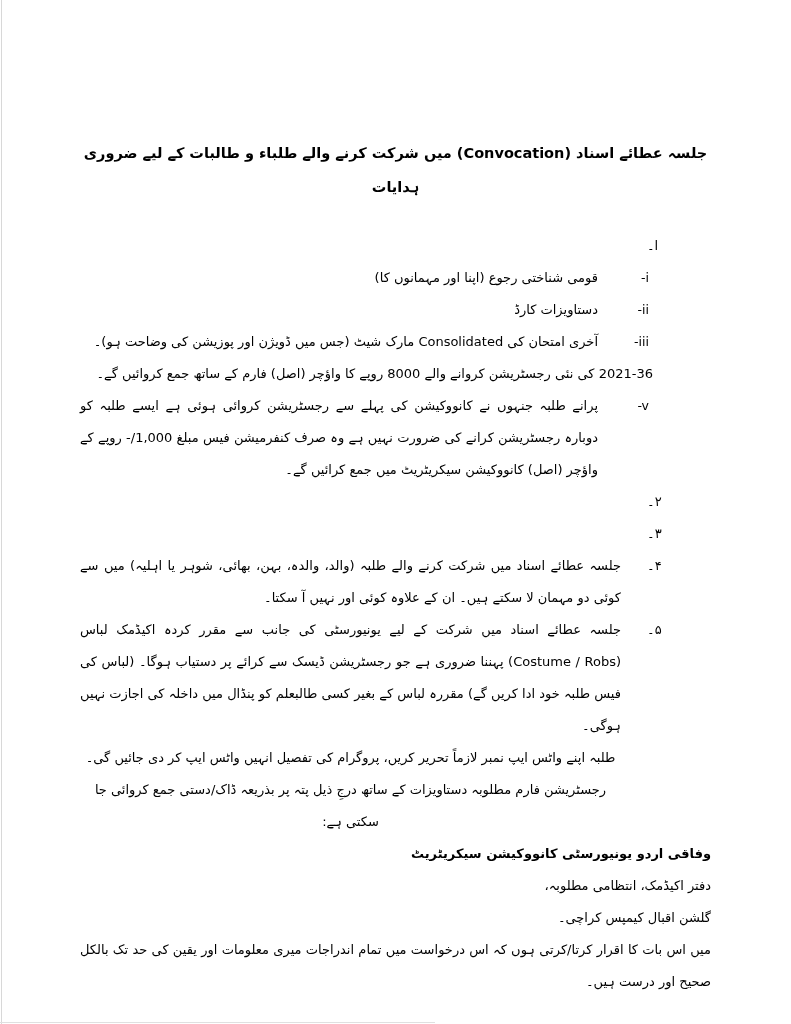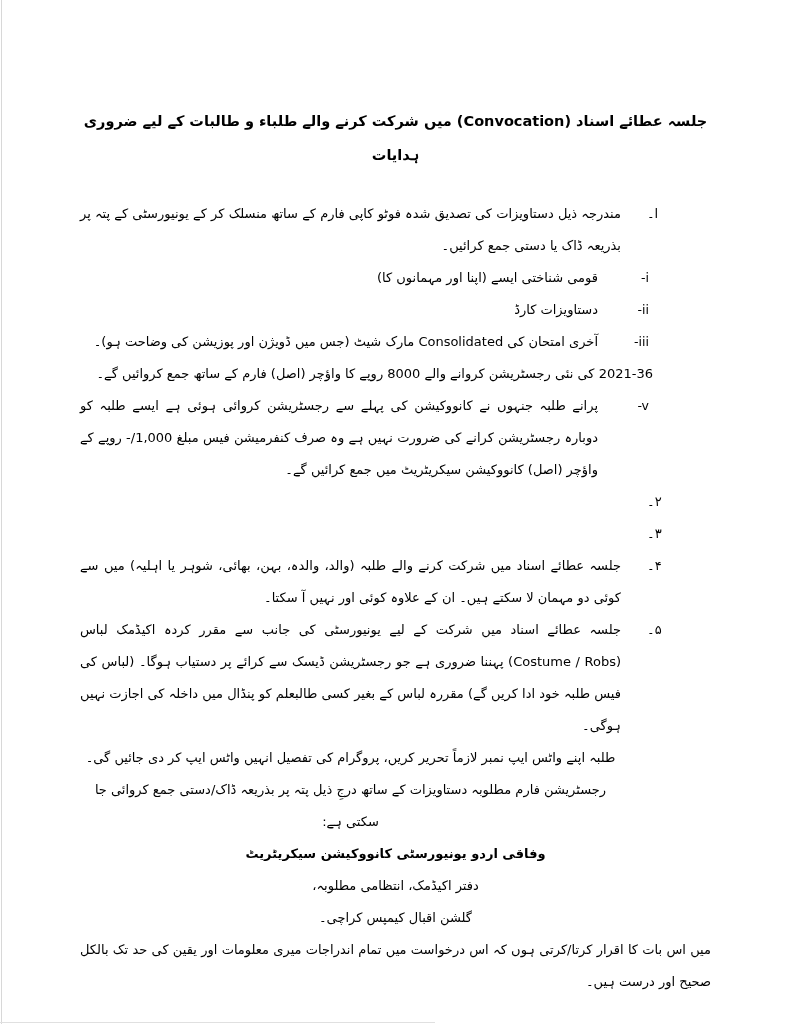--- a/index.html
+++ b/index.html
@@ -1,50 +1,49 @@
 <!DOCTYPE html>
 <html lang="ur"><head>
 <meta charset="utf-8">
 <style>
   html,body{margin:0;padding:0;}
   body{
     width:791px;height:1024px;background:#ffffff;color:#000;
     font-family:"DejaVu Sans",sans-serif;position:relative;overflow:hidden;
   }
-  .doc{position:absolute;inset:0;padding:104px 80px 0;box-sizing:border-box;direction:rtl;}
+  .doc{position:absolute;inset:0;padding:104px 80px 0;box-sizing:border-box;direction:rtl;margin-top:32px;}
   .title{font-size:14.5px;font-weight:bold;text-align:center;line-height:34px;margin:0 0 26px;}
   .row{display:flex;line-height:32px;font-size:13px;}
   .row .num{flex:0 0 90px;box-sizing:border-box;text-align:left;padding-left:26px;}
   .row.sub{margin-right:58px;}
   .row.sub .num{flex:0 0 55px;direction:ltr;text-align:right;padding-right:4px;font-size:12.5px;}
   .row .txt{flex:1;text-align:justify;}
   .note{margin-right:90px;line-height:32px;font-size:13px;text-align:center;}
-  .addr{text-align:center;line-height:32px;font-size:13px;}
+  .addr{line-height:32px;font-size:13px;}
   .addr.bold{font-weight:bold;}
   .decl{line-height:32px;font-size:13px;text-align:justify;}
   .edge-left{position:absolute;left:1px;top:0;width:1px;height:100%;background:#d8d8d8;}
   .edge-bottom{position:absolute;left:0;bottom:1px;width:55%;height:1px;background:#e0e0e0;}
 </style>
 </head>
 <body>
 
 <div class="doc">
 
   <h1 class="title">جلسہ عطائے اسناد (Convocation) میں شرکت کرنے والے طلباء و طالبات کے لیے ضروری ہدایات</h1>
 
   <div>
 
     <div class="row">
       <span class="num">ا۔</span>
-      <div class="txt">مندرجہ ذیل دستاویزات کی تصدیق شدہ فوٹو کاپی فارم کے ساتھ منسلک کر کے یونیورسٹی کے پتہ پر بذریعہ ڈاک یا دستی جمع کرائیں۔</div>
     </div>
 
     <div class="row sub">
       <span class="num">-i</span>
-      <div class="txt">قومی شناختی ایسے (اپنا اور مہمانوں کا)</div>
+      <div class="txt">قومی شناختی رجوع (اپنا اور مہمانوں کا)</div>
     </div>
 
     <div class="row sub">
       <span class="num">-ii</span>
       <div class="txt">دستاویزات کارڈ</div>
     </div>
 
     <div class="row sub">
       <span class="num">-iii</span>
       <div class="txt">آخری امتحان کی Consolidated مارک شیٹ (جس میں ڈویژن اور پوزیشن کی وضاحت ہو)۔</div>

